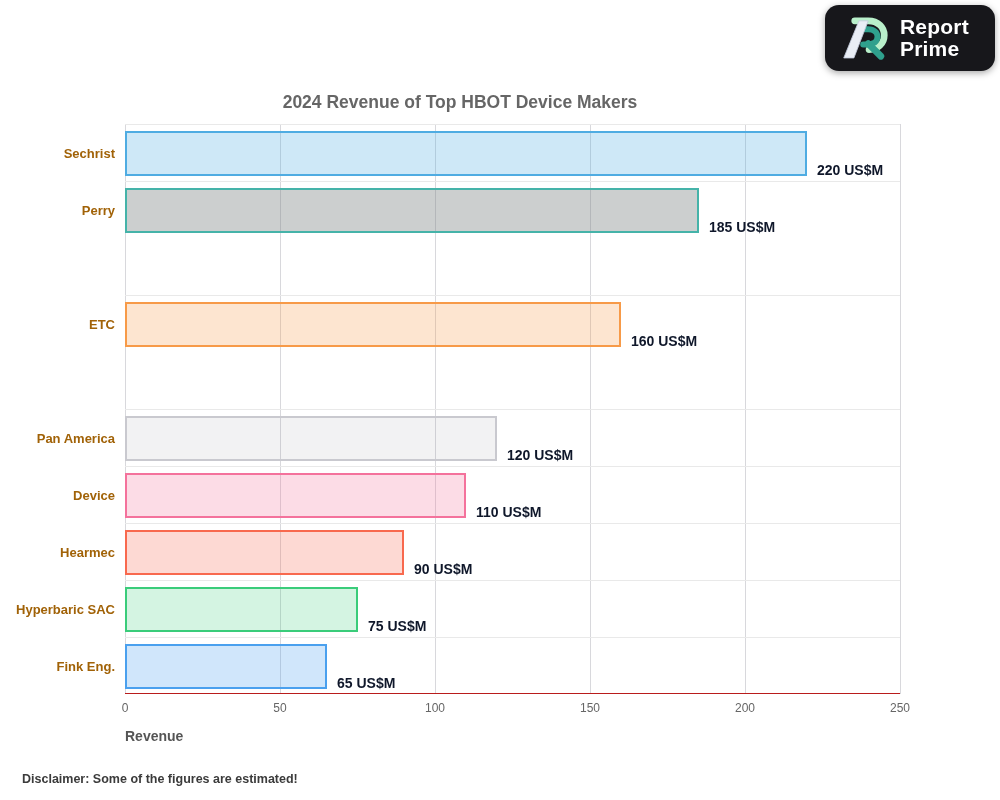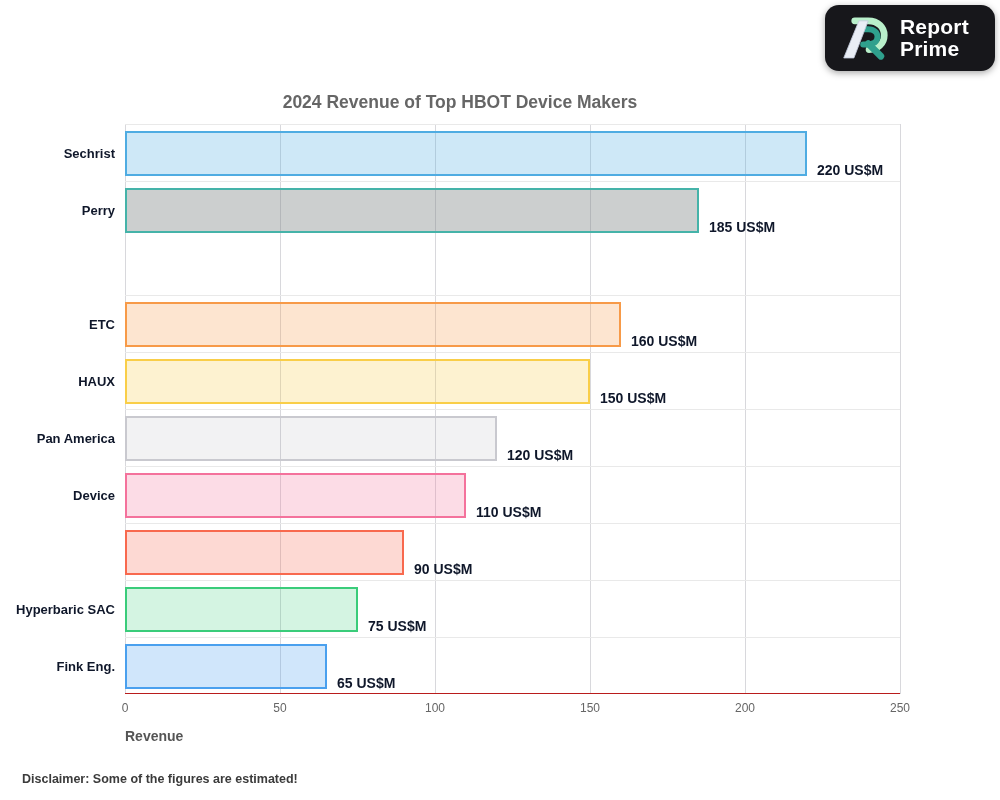--- a/index.html
+++ b/index.html
@@ -29,21 +29,21 @@
     position: absolute; top: 0; width: 1px; height: 570px; background: #d8d8dc;
   }
   .bar-row {
     position: absolute; left: 0; width: 775px; height: 57px;
     border-top: 1px solid #e9e9e9;
   }
   .bar-row:last-of-type { border-bottom: 1px solid #b91c1c; }
   .cat-label {
     position: absolute; right: 785px; top: 0; width: 110px; height: 57px;
     display: flex; align-items: center; justify-content: flex-end;
-    font-size: 13px; font-weight: bold; color: #0f172a; white-space: nowrap;
+    font-size: 13px; font-weight: bold; color: #a16207; white-space: nowrap;
   }
   .bar {
     position: absolute; left: 0; top: 6px; height: 45px;
     border-style: solid; border-width: 2px;
   }
   .value-label {
     position: absolute; top: 16px; height: 57px; display: flex; align-items: center;
     font-size: 14px; font-weight: bold; color: #0f172a; white-space: nowrap;
   }
 
@@ -102,36 +102,32 @@
     <div class="bar-row" style="top: 57px;">
     <div class="cat-label">Perry</div>
     <div class="bar" style="width: 574px; background: rgba(128, 134, 136, 0.4); border-color: rgb(69, 179, 169);"></div>
     <div class="value-label" style="left: 584px;">185 US$M</div>
   </div>
     <div class="bar-row" style="top: 171px;">
     <div class="cat-label">ETC</div>
     <div class="bar" style="width: 496px; background: rgba(247, 154, 72, 0.26); border-color: rgb(247, 154, 72);"></div>
     <div class="value-label" style="left: 506px;">160 US$M</div>
   </div>
-    <div class="bar-row" style="top: 228px;">
-    <div class="cat-label">HAUX</div>
-    <div class="bar" style="width: 465px; background: rgba(249, 206, 72, 0.26); border-color: rgb(249, 206, 72);"></div>
-    <div class="value-label" style="left: 475px;">150 US$M</div>
-  </div>
     <div class="bar-row" style="top: 285px;">
     <div class="cat-label">Pan America</div>
     <div class="bar" style="width: 372px; background: rgba(150, 150, 155, 0.12); border-color: rgb(201, 201, 207);"></div>
     <div class="value-label" style="left: 382px;">120 US$M</div>
   </div>
     <div class="bar-row" style="top: 342px;">
     <div class="cat-label">Device</div>
     <div class="bar" style="width: 341px; background: rgba(244, 114, 156, 0.25); border-color: rgb(244, 114, 156);"></div>
     <div class="value-label" style="left: 351px;">110 US$M</div>
   </div>
     <div class="bar-row" style="top: 399px;">
+    <div class="cat-label">Hearmec</div>
     <div class="bar" style="width: 279px; background: rgba(248, 105, 78, 0.25); border-color: rgb(248, 105, 78);"></div>
     <div class="value-label" style="left: 289px;">90 US$M</div>
   </div>
     <div class="bar-row" style="top: 456px;">
     <div class="cat-label">Hyperbaric SAC</div>
     <div class="bar" style="width: 233px; background: rgba(58, 204, 122, 0.22); border-color: rgb(58, 204, 122);"></div>
     <div class="value-label" style="left: 243px;">75 US$M</div>
   </div>
     <div class="bar-row" style="top: 513px;">
     <div class="cat-label">Fink Eng.</div>

